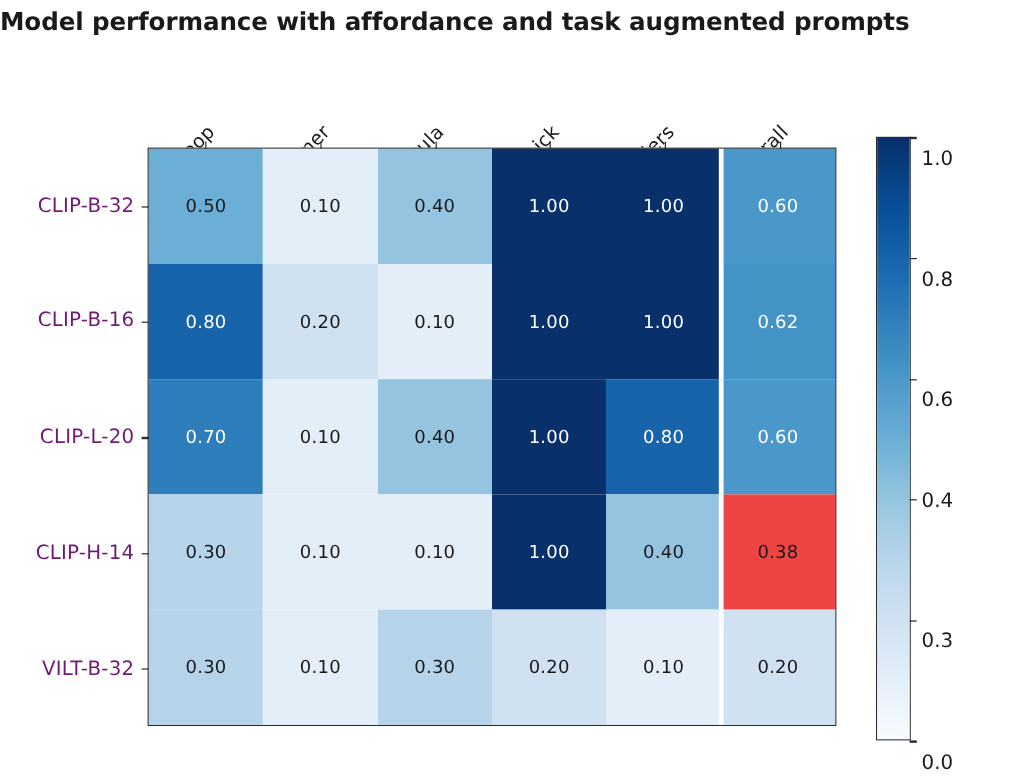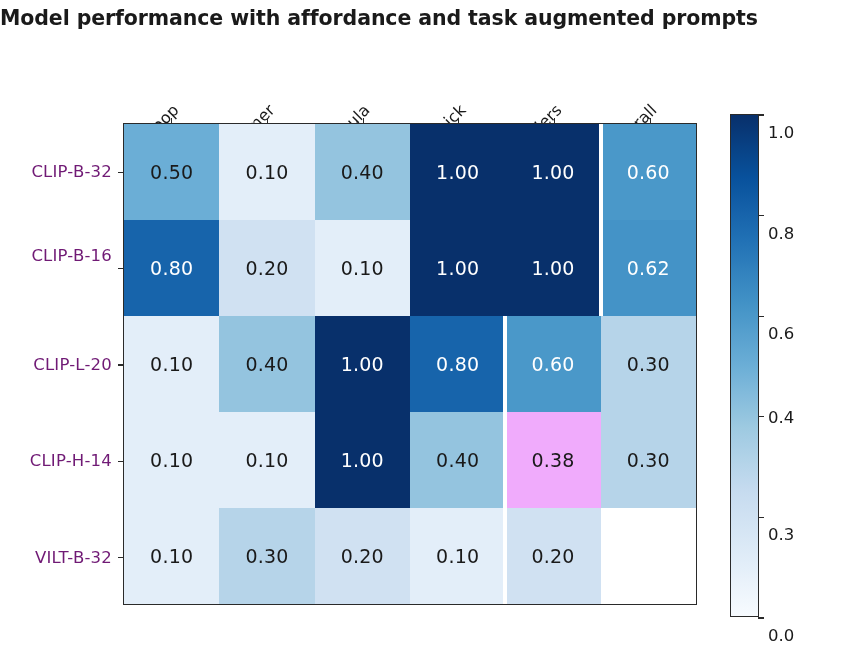--- a/index.html
+++ b/index.html
@@ -46,21 +46,21 @@
     inset: 0;
     display: grid;
     grid-template-columns: repeat(6, 1fr);
     grid-template-rows: repeat(5, 1fr);
   }
   .hm-cell {
     position: relative;
     display: flex;
     align-items: center;
     justify-content: center;
-    font-size: 19px;
+    font-size: 15px;
     line-height: 1;
     letter-spacing: 0.2px;
   }
   .hm-cell.sep-left::before {
     content: "";
     position: absolute;
     left: -2px;
     top: 0;
     bottom: 0;
     width: 4px;
@@ -157,21 +157,21 @@
     <div class="col-label" style="left: 175.833px; top: 107px;">Scoop</div>
     <div class="col-label" style="left: 271.5px; top: 107px;">Hammer</div>
     <div class="col-label" style="left: 367.167px; top: 107px;">Spatula</div>
     <div class="col-label" style="left: 462.833px; top: 107px;">Toothpick</div>
     <div class="col-label" style="left: 558.5px; top: 107px;">Pliers</div>
     <div class="col-label" style="left: 654.167px; top: 107px;">Overall</div>
   </div>
 
 <div id="row-label-col">
     <div class="row-label" style="top: 48.2px;">CLIP-B-32</div>
-    <div class="row-label" style="top: 132px; margin-left: 16px;">CLIP-B-16</div>
+    <div class="row-label" style="top: 143px; margin-left: 16px;">CLIP-B-16</div>
     <div class="row-label" style="top: 241px;">CLIP-L-20</div>
     <div class="row-label" style="top: 337.4px;">CLIP-H-14</div>
     <div class="row-label" style="top: 433.8px;">VILT-B-32</div>
   </div>
 
 <div id="heatmap-plot">
   <div id="heatmap-grid">
       <div class="hm-cell" style="background: rgb(107, 174, 214);">
         <span class="hm-value" style="color: rgb(26, 26, 26);">0.50</span>
       </div>
@@ -201,20 +201,23 @@
       </div>
       <div class="hm-cell" style="background: rgb(8, 48, 107);">
         <span class="hm-value" style="color: rgb(255, 255, 255);">1.00</span>
       </div>
       <div class="hm-cell" style="background: rgb(8, 48, 107);">
         <span class="hm-value" style="color: rgb(255, 255, 255);">1.00</span>
       </div>
       <div class="hm-cell sep-left" style="background: rgb(68, 147, 199);">
         <span class="hm-value" style="color: rgb(255, 255, 255);">0.62</span>
       </div>
+      <div class="hm-cell" style="background: rgb(46, 126, 188);">
+        <span class="hm-value" style="color: rgb(255, 255, 255);">0.70</span>
+      </div>
       <div class="hm-cell" style="background: rgb(227, 238, 249);">
         <span class="hm-value" style="color: rgb(26, 26, 26);">0.10</span>
       </div>
       <div class="hm-cell" style="background: rgb(148, 196, 223);">
         <span class="hm-value" style="color: rgb(26, 26, 26);">0.40</span>
       </div>
       <div class="hm-cell" style="background: rgb(8, 48, 107);">
         <span class="hm-value" style="color: rgb(255, 255, 255);">1.00</span>
       </div>
       <div class="hm-cell" style="background: rgb(23, 100, 171);">
@@ -231,21 +234,21 @@
       </div>
       <div class="hm-cell" style="background: rgb(227, 238, 249);">
         <span class="hm-value" style="color: rgb(26, 26, 26);">0.10</span>
       </div>
       <div class="hm-cell" style="background: rgb(8, 48, 107);">
         <span class="hm-value" style="color: rgb(255, 255, 255);">1.00</span>
       </div>
       <div class="hm-cell" style="background: rgb(148, 196, 223);">
         <span class="hm-value" style="color: rgb(26, 26, 26);">0.40</span>
       </div>
-      <div class="hm-cell sep-left" style="background: #f0abfc;">
+      <div class="hm-cell sep-left" style="background: #ef4444;">
         <span class="hm-value" style="color: rgb(26, 26, 26);">0.38</span>
       </div>
       <div class="hm-cell" style="background: rgb(182, 212, 233);">
         <span class="hm-value" style="color: rgb(26, 26, 26);">0.30</span>
       </div>
       <div class="hm-cell" style="background: rgb(227, 238, 249);">
         <span class="hm-value" style="color: rgb(26, 26, 26);">0.10</span>
       </div>
       <div class="hm-cell" style="background: rgb(182, 212, 233);">
         <span class="hm-value" style="color: rgb(26, 26, 26);">0.30</span>

